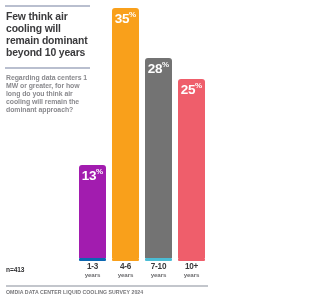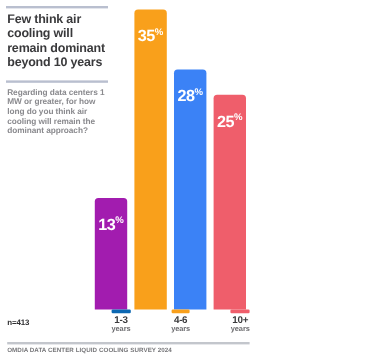--- a/index.html
+++ b/index.html
@@ -62,35 +62,35 @@
     height:100%;
     margin:0 3px;
   }
   .bar{
     width:100%;
     border-radius:3px 3px 0 0;
     position:relative;
     box-sizing:border-box;
   }
   .barval{
-    position:absolute;left:0;right:0;top:12px;
+    position:absolute;left:0;right:0;top:0;
     text-align:center;
     color:#ffffff;font-weight:bold;
     font-size:13.5px;line-height:13.5px;
     letter-spacing:-0.4px;
   }
   .barval .pct{font-size:8px;vertical-align:super;letter-spacing:0;}
 
   
   .xaxis{
     position:absolute;left:70px;top:258px;width:144px;height:26px;
     display:flex;padding:0 6px;box-sizing:border-box;
   }
   .xcell{
-    flex:1 1 0;margin:0 17px;
+    flex:1 1 0;margin:0 3px;
     display:flex;flex-direction:column;align-items:center;
   }
   .xtick{width:100%;height:2.5px;border-radius:1px;}
   .xlab{
     margin-top:2px;text-align:center;
     font-size:8.2px;line-height:8.6px;
     font-weight:bold;color:#3a3a3c;
     letter-spacing:-0.25px;
   }
   .xlab .yrs{
@@ -139,21 +139,21 @@
 
       <div class="barcell">
         <div class="bar" id="bar1" style="height: 100%; background: rgb(249, 160, 27);">
           <div class="barval">
             <span>35</span><span class="pct">%</span>
           </div>
         </div>
       </div>
 
       <div class="barcell">
-        <div class="bar" id="bar2" style="height: 80%; background: #3b82f6;">
+        <div class="bar" id="bar2" style="height: 80%; background: #737373;">
           <div class="barval">
             <span>28</span><span class="pct">%</span>
           </div>
         </div>
       </div>
 
       <div class="barcell">
         <div class="bar" id="bar3" style="height: 71.4286%; background: rgb(239, 94, 107); padding-left: 12px;">
           <div class="barval">
             <span>25</span><span class="pct">%</span>
@@ -169,20 +169,27 @@
       <div class="xtick" id="tick0" style="background: rgb(11, 103, 178);"></div>
       <div class="xlab">
         <span>1-3</span>
         <span class="yrs">years</span>
       </div>
     </div>
     <div class="xcell">
       <div class="xtick" id="tick1" style="background: rgb(249, 160, 27);"></div>
       <div class="xlab">
         <span>4-6</span>
+        <span class="yrs">years</span>
+      </div>
+    </div>
+    <div class="xcell">
+      <div class="xtick" id="tick2" style="background: rgb(75, 188, 212);"></div>
+      <div class="xlab">
+        <span>7-10</span>
         <span class="yrs">years</span>
       </div>
     </div>
     <div class="xcell">
       <div class="xtick" id="tick3" style="background: rgb(239, 94, 107);"></div>
       <div class="xlab">
         <span>10+</span>
         <span class="yrs">years</span>
       </div>
     </div>

